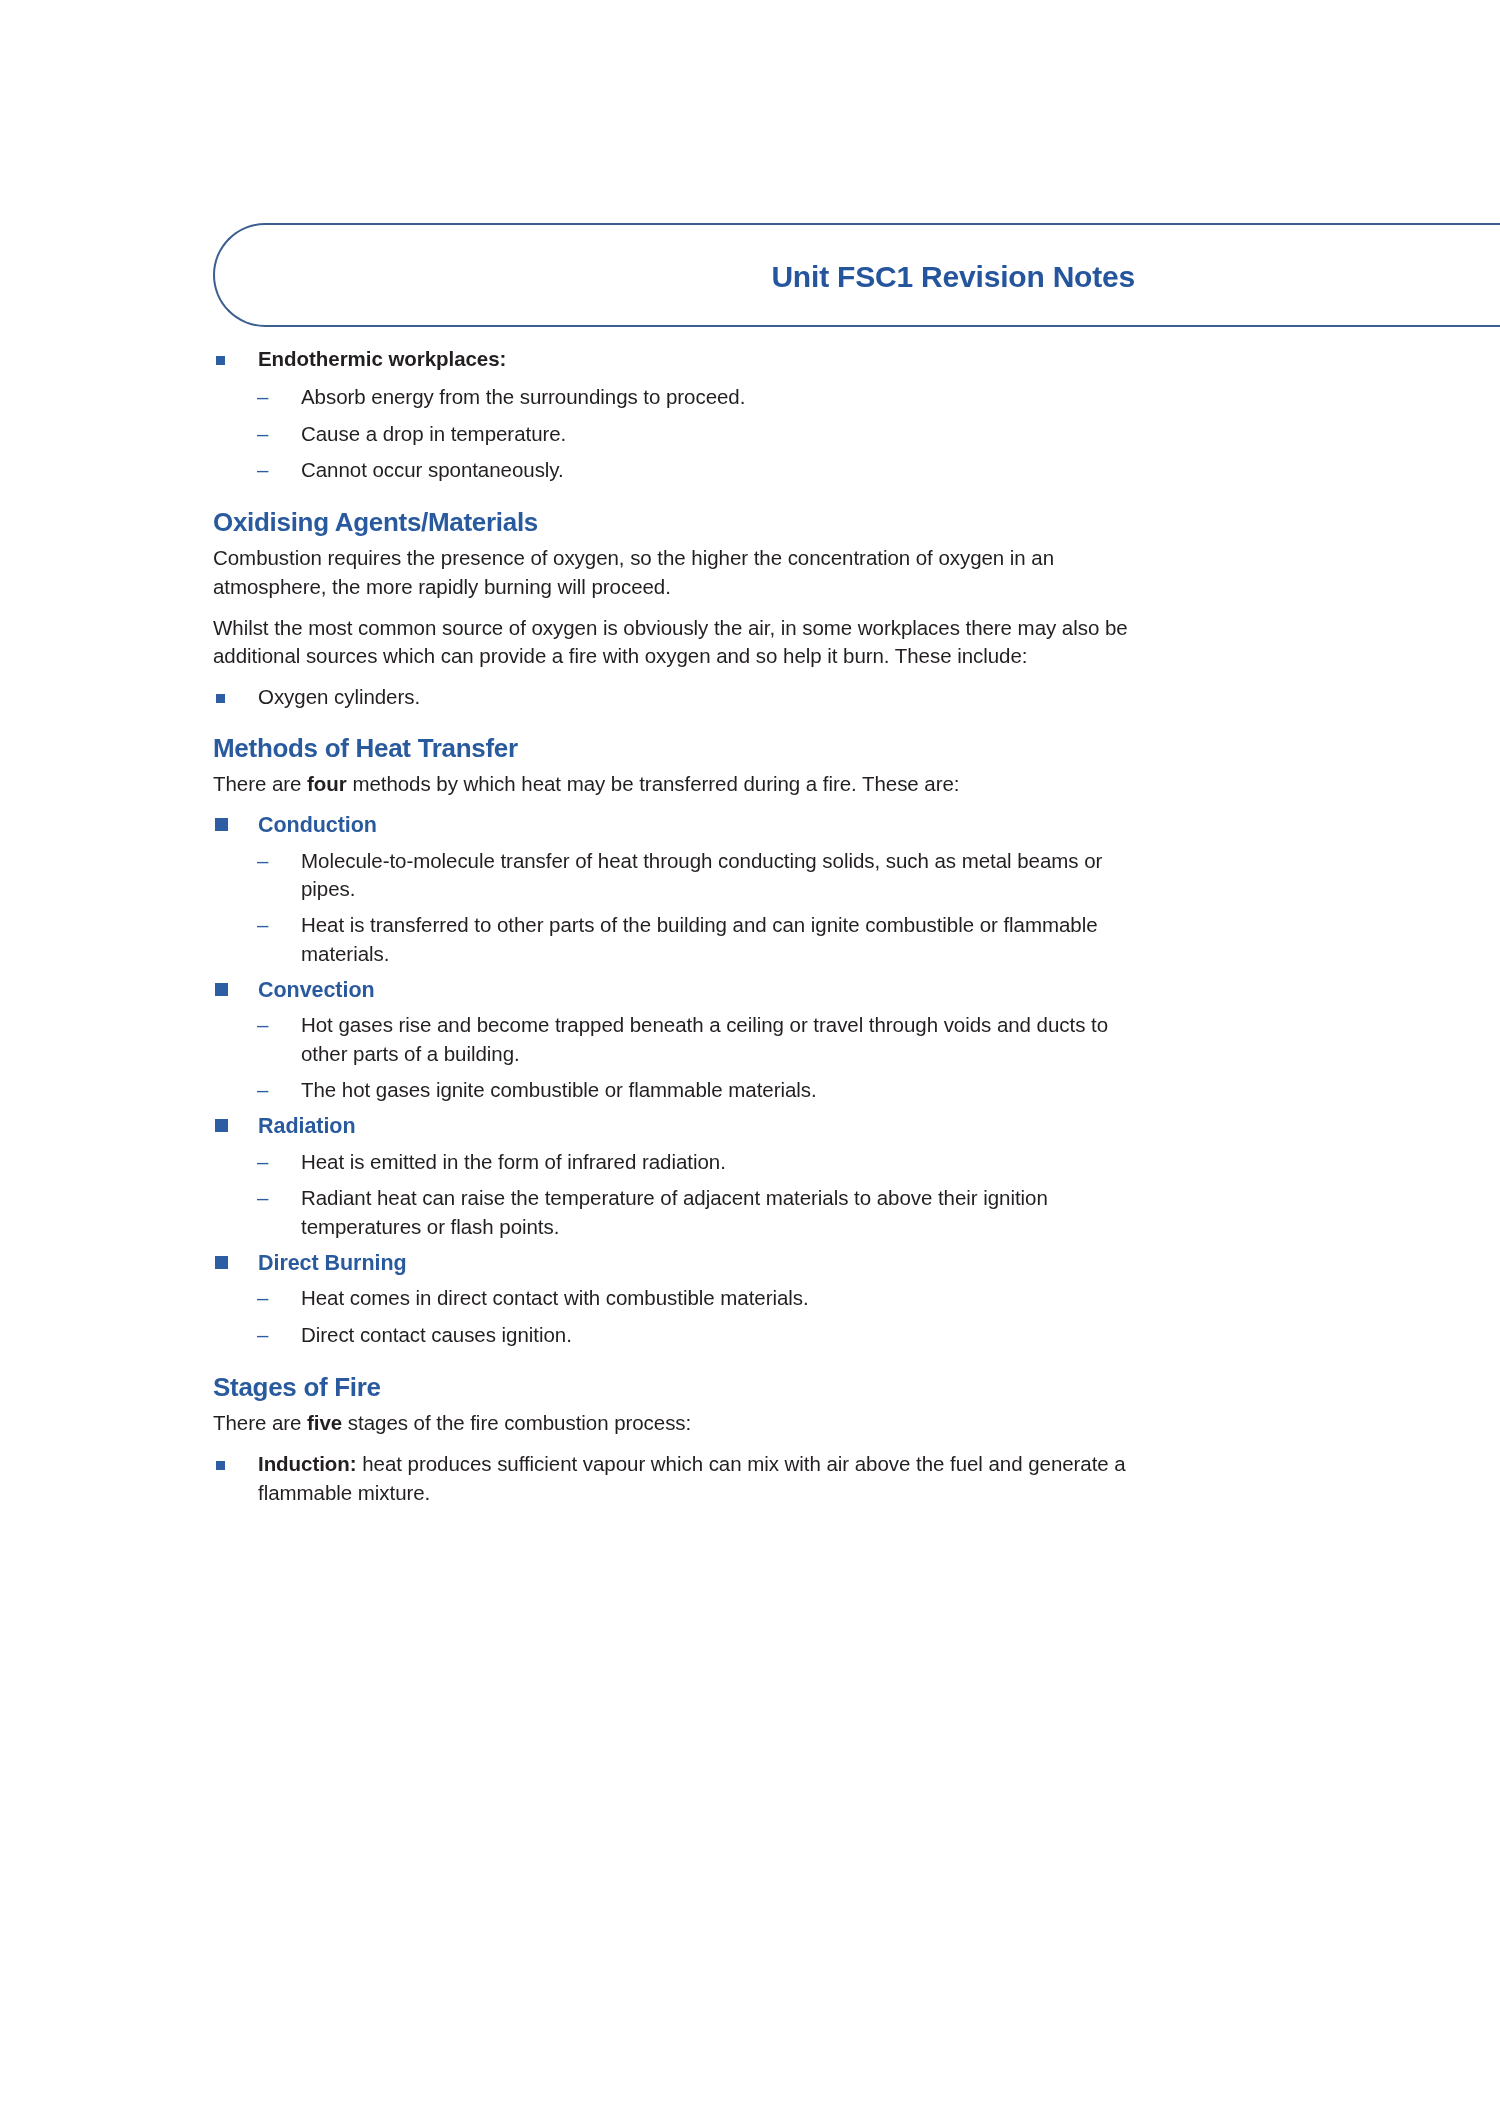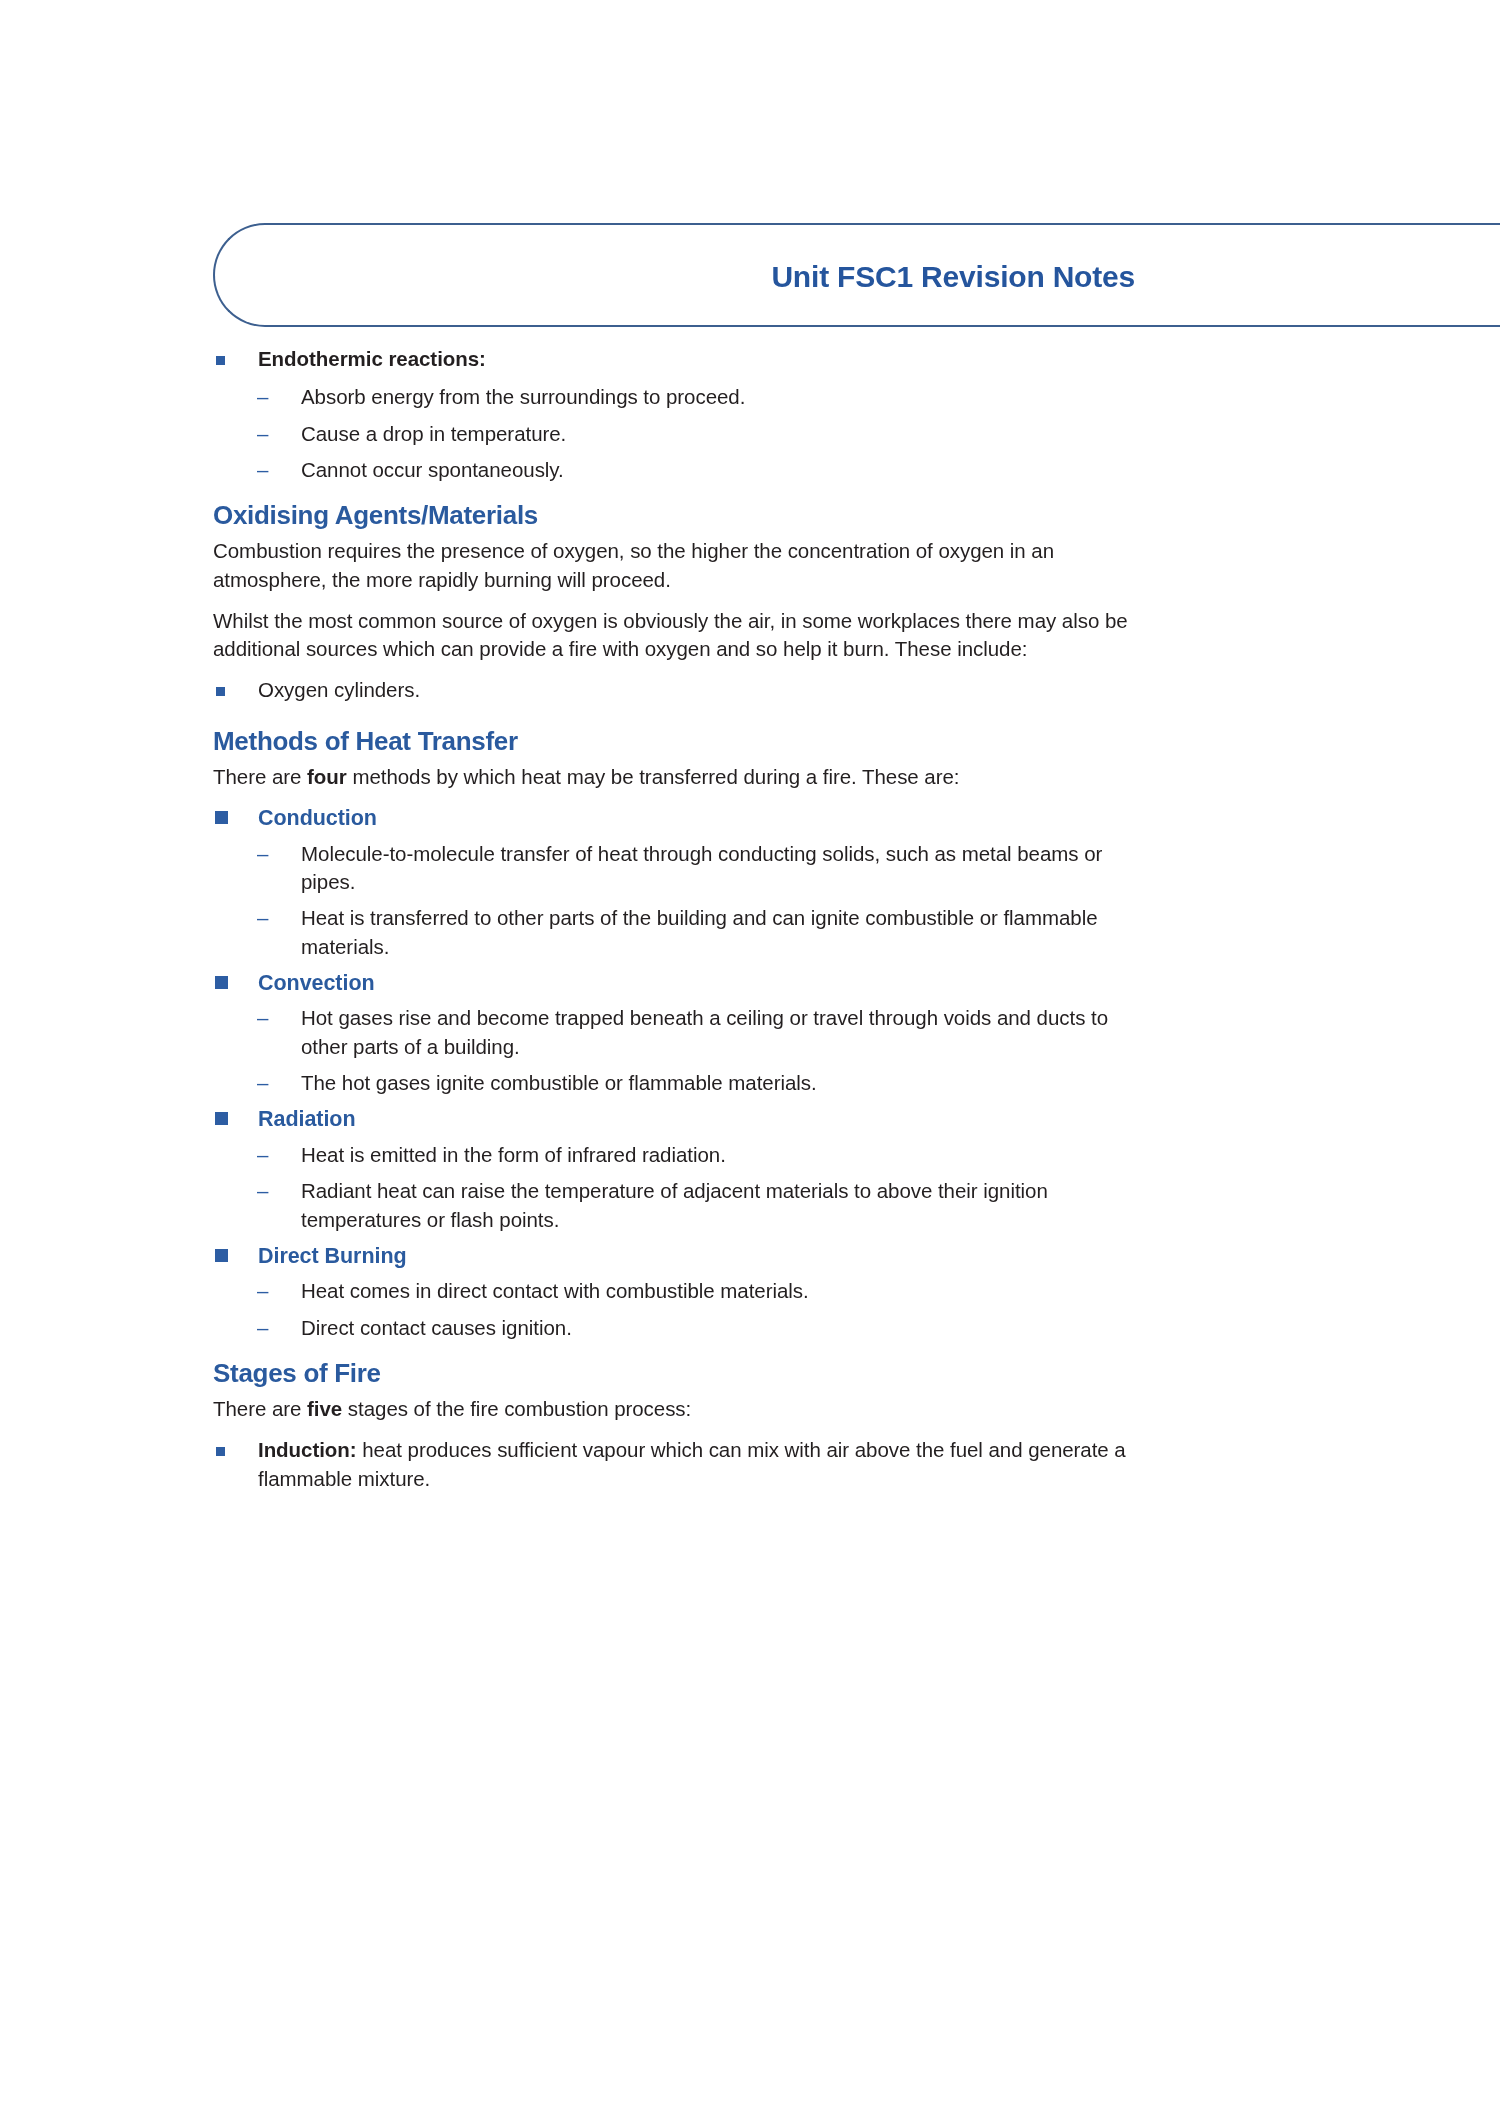--- a/index.html
+++ b/index.html
@@ -69,21 +69,21 @@
 
   
   .h2 {
     font-size: 26px;
     font-weight: bold;
     color: #2a5a9e;
     letter-spacing: -0.3px;
     line-height: 1.12;
     margin: 22px 0 7px 0;
   }
-  .h2.tight-top { margin-top: 17px; }
+  .h2.tight-top { margin-top: 24px; }
 
   
   .para {
     font-size: 20.5px;
     line-height: 1.38;
     color: #231f20;
     margin: 0 0 13px 0;
     letter-spacing: -0.05px;
   }
   .para b { font-weight: bold; }
@@ -167,21 +167,21 @@
 
   <div class="header-banner">
     <div class="header-title">Unit FSC1 Revision Notes</div>
   </div>
 
   <div class="content">
 
     <div class="bullets">
       <div class="b1">
         <span class="sq"></span>
-        <span class="lead">Endothermic reactions:</span>
+        <span class="lead">Endothermic workplaces:</span>
       </div>
       <div class="b2">
         <span class="dash">–</span>
         <span>Absorb energy from the surroundings to proceed.</span>
       </div>
       <div class="b2">
         <span class="dash">–</span>
         <span>Cause a drop in temperature.</span>
       </div>
       <div class="b2">

